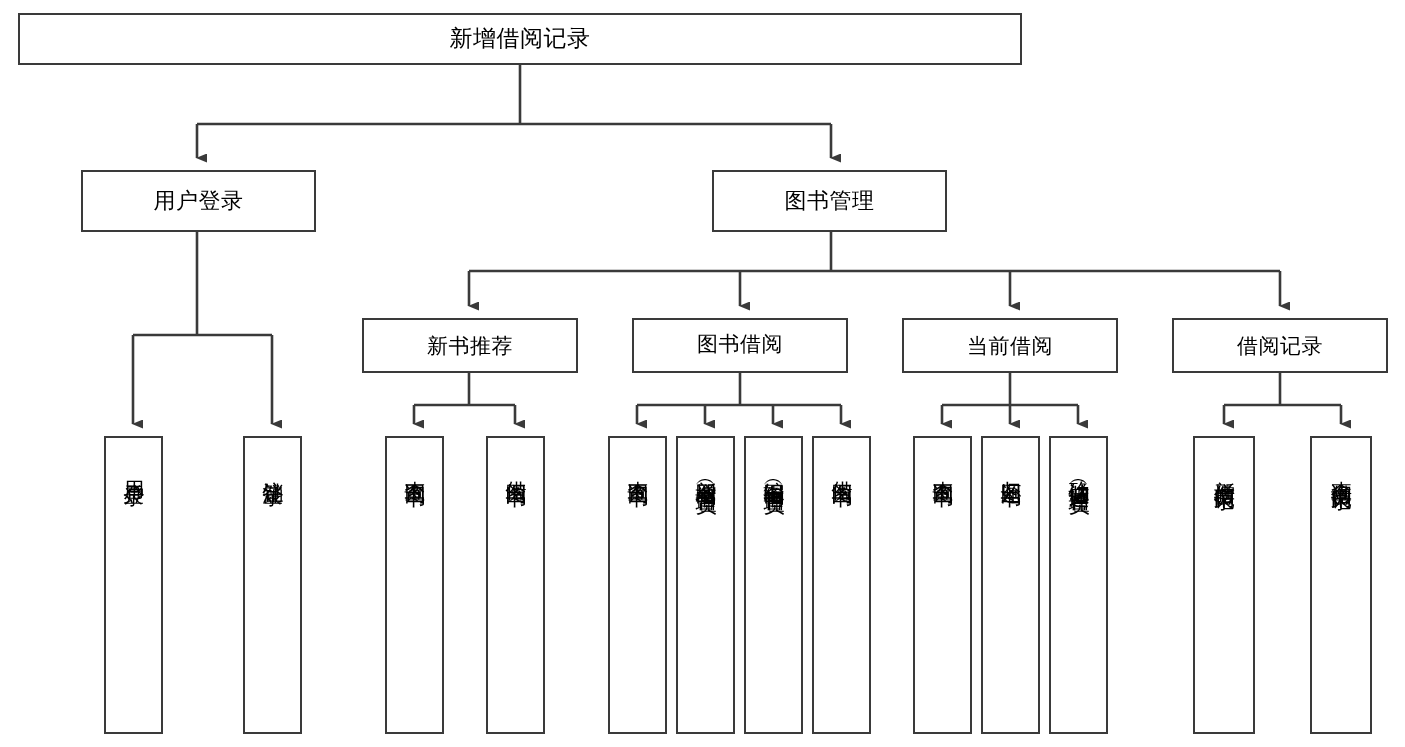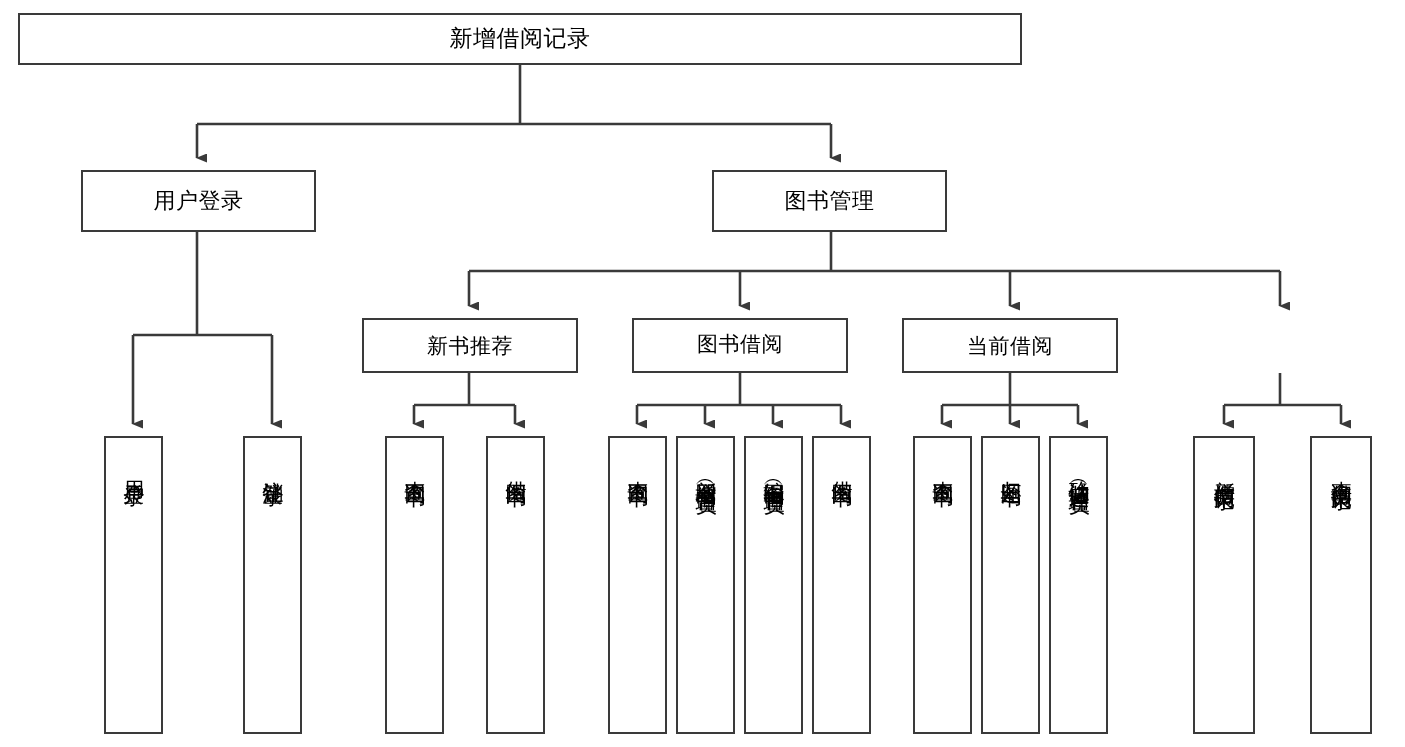--- a/index.html
+++ b/index.html
@@ -138,20 +138,23 @@
 
   <div class="node horiz level3-node" style="left:362px; top:318px; width:216px; height:55px;">
     <span class="node-label">新书推荐</span>
   </div>
   <div class="node horiz level3-node" style="left:632px; top:318px; width:216px; height:55px;font-family:Liberation Mono, monospace;">
     <span class="node-label">图书借阅</span>
   </div>
   <div class="node horiz level3-node" style="left:902px; top:318px; width:216px; height:55px;">
     <span class="node-label">当前借阅</span>
   </div>
+  <div class="node horiz level3-node" style="left:1172px; top:318px; width:216px; height:55px;">
+    <span class="node-label">借阅记录</span>
+  </div>
 
   <div class="node vert leaf-node" style="left:104px; top:436px; width:59px; height:298px;">
     <span class="node-label">用户登录</span>
   </div>
   <div class="node vert leaf-node" style="left:243px; top:436px; width:59px; height:298px;">
     <span class="node-label">注销登录</span>
   </div>
 
   <div class="node vert leaf-node" style="left:385px; top:436px; width:59px; height:298px;">
     <span class="node-label">查询图书</span>

